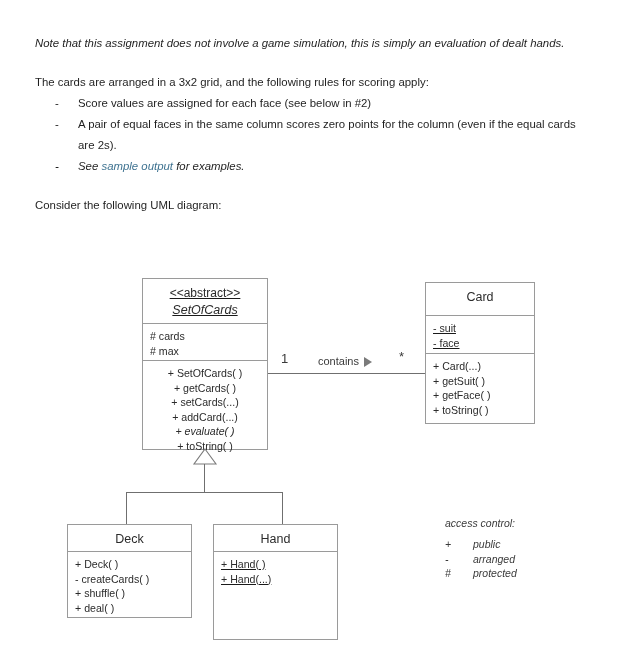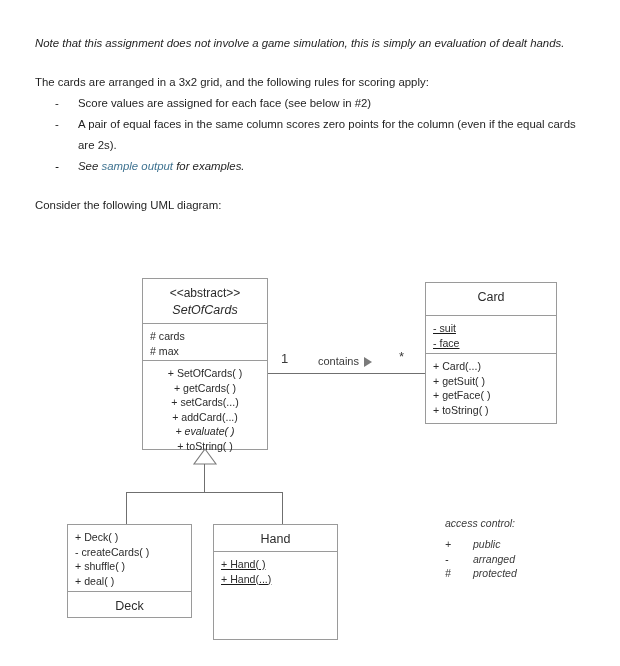--- a/index.html
+++ b/index.html
@@ -173,39 +173,39 @@
       <span>See </span><span class="softlink">sample output</span><span> for examples.</span>
     </li>
   </ul>
 
   <p class="para spaced">Consider the following UML diagram:</p>
 </div>
 
 <div class="uml">
 
   <div class="umlbox" style="left:142px; top:278px; width:126px; height:172px;">
-    <div class="umlsec head" style="height:45px;">
+    <div class="umlsec head" style="height:45px;text-decoration:underline;">
       <div class="cname stereo">&lt;&lt;abstract&gt;&gt;</div>
       <div class="cname abs">SetOfCards</div>
     </div>
     <div class="umlsec" style="height:37px;">
       <div class="member"># cards</div>
       <div class="member"># max</div>
     </div>
     <div class="umlsec" style="height:88px;text-align:center;">
       <div class="member">+ SetOfCards( )</div>
       <div class="member">+ getCards( )</div>
       <div class="member">+ setCards(...)</div>
       <div class="member">+ addCard(...)</div>
       <div class="member abs">+ evaluate( )</div>
       <div class="member">+ toString( )</div>
     </div>
   </div>
 
-  <div class="umlbox" style="left:425px; top:282px; width:132px; height:142px;">
+  <div class="umlbox" style="left:425px; top:282px; width:110px; height:142px;">
     <div class="umlsec head" style="height:33px;">
       <div class="cname">Card</div>
     </div>
     <div class="umlsec" style="height:38px;text-decoration:underline;">
       <div class="member">- suit</div>
       <div class="member">- face</div>
     </div>
     <div class="umlsec" style="height:71px;">
       <div class="member">+ Card(...)</div>
       <div class="member">+ getSuit( )</div>
@@ -222,29 +222,29 @@
 
   <svg style="position:absolute; left:186px; top:448px; width:38px; height:18px;" viewBox="0 0 38 18">
     <polygon points="19,1 30,16 8,16" fill="#ffffff" stroke="#7a7a7a" stroke-width="1.1"></polygon>
   </svg>
   <div class="line-v" style="left:204px; top:464px; height:28px;"></div>
   <div class="line-h" style="left:126px; top:492px; width:157px;"></div>
   <div class="line-v" style="left:126px; top:492px; height:32px;"></div>
   <div class="line-v" style="left:282px; top:492px; height:32px;"></div>
 
   <div class="umlbox" style="left:67px; top:524px; width:125px; height:94px;">
+    <div class="umlsec head" style="height:27px;">
+      <div class="cname">Deck</div>
+    </div>
     <div class="umlsec" style="height:67px;">
       <div class="member">+ Deck( )</div>
       <div class="member">- createCards( )</div>
       <div class="member">+ shuffle( )</div>
       <div class="member">+ deal( )</div>
     </div>
-    <div class="umlsec head" style="height:27px;">
-      <div class="cname">Deck</div>
-    </div>
   </div>
 
   <div class="umlbox" style="left:213px; top:524px; width:125px; height:116px;">
     <div class="umlsec head" style="height:27px;">
       <div class="cname">Hand</div>
     </div>
     <div class="umlsec" style="height:67px;text-decoration:underline;">
       <div class="member">+ Hand( )</div>
       <div class="member">+ Hand(...)</div>
     </div>

